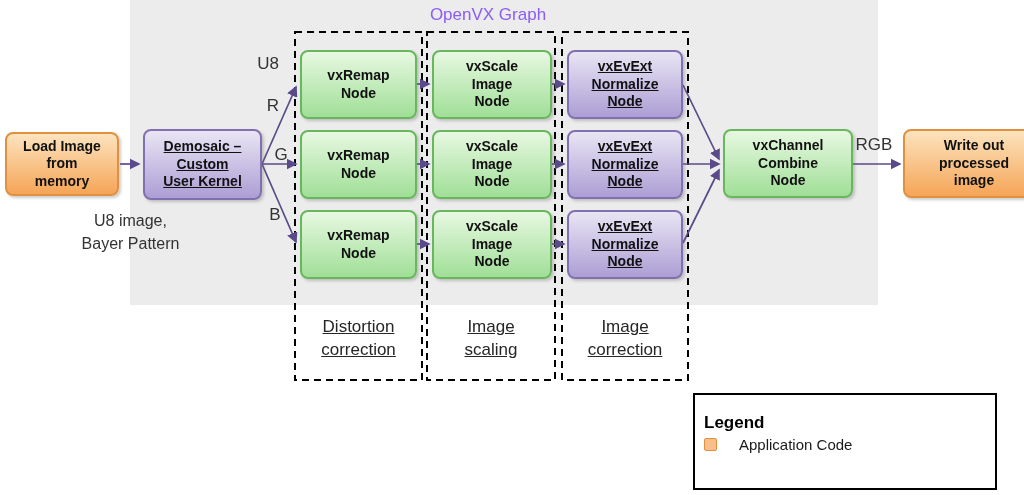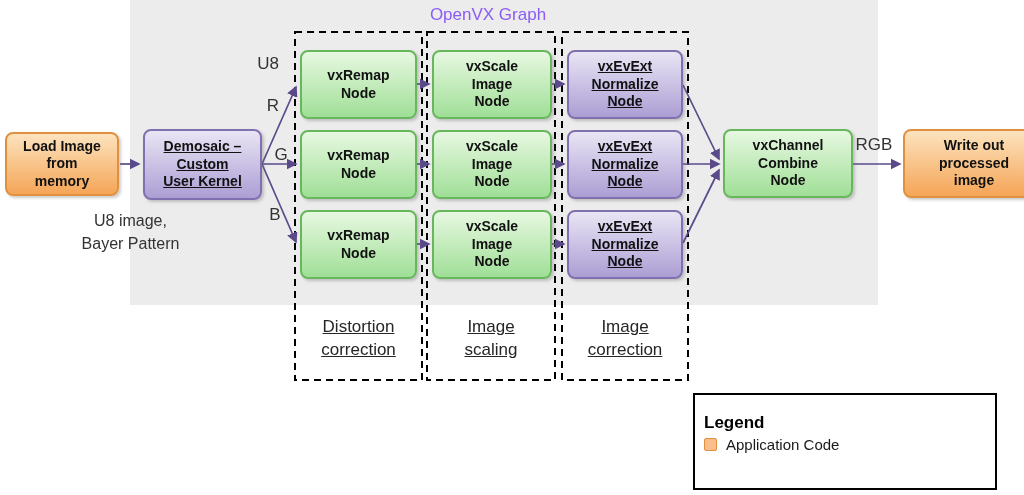--- a/index.html
+++ b/index.html
@@ -38,21 +38,21 @@
                border:2px solid var(--purple-border);text-decoration:underline;}
   .elabel{position:absolute;font-size:17px;color:#333;text-align:center;}
   .caption{position:absolute;left:38px;top:209px;width:185px;text-align:center;
            font-size:16px;line-height:1.45;color:#333;white-space:pre-line;}
   .glabel{position:absolute;top:316px;text-align:center;font-size:17px;line-height:1.35;
           color:#262626;white-space:pre-line;text-decoration:underline;}
   .legend{position:absolute;left:693px;top:393px;width:304px;height:97px;
           box-sizing:border-box;background:#FFFFFF;border:2px solid #000;
           padding:18px 9px;}
   .legend-title{font-size:17px;font-weight:bold;color:#000;margin-bottom:3px;}
-  .legend-item{display:flex;align-items:center;margin-bottom:4px;font-size:15px;color:#1A1A1A;}
+  .legend-item{display:flex;align-items:center;margin-bottom:4px;font-size:15px;color:#1A1A1A;gap:13px;}
   .swatch{width:13px;height:13px;border-radius:2px;margin-right:9px;flex:0 0 auto;box-sizing:border-box;}
   .swatch.orange{background:var(--legend-orange);border:1.5px solid var(--orange-border);}
   .swatch.green {background:var(--legend-green); border:1.5px solid var(--green-border);}
   .swatch.purple{background:var(--legend-purple);border:1.5px solid var(--purple-border);}
 </style>
 </head>
 <body>
 
 <div class="canvas">
 

